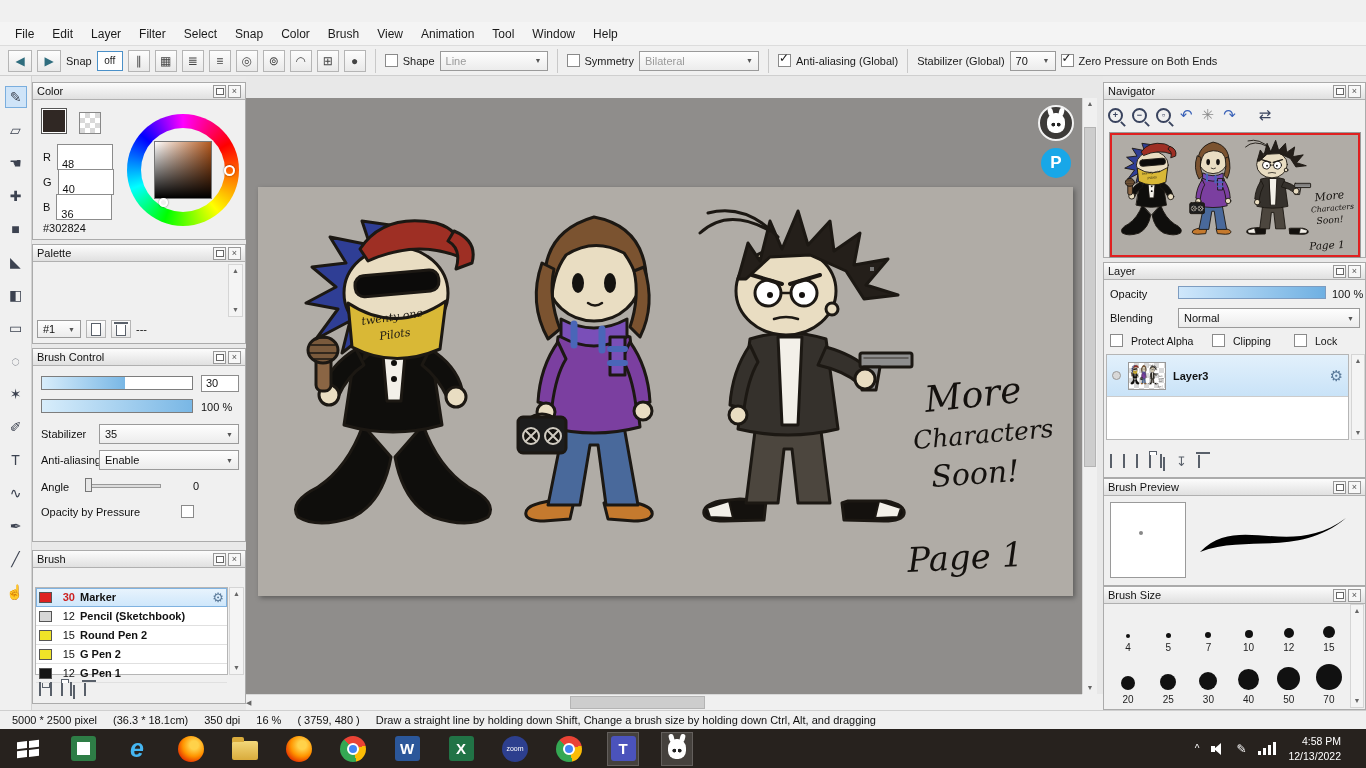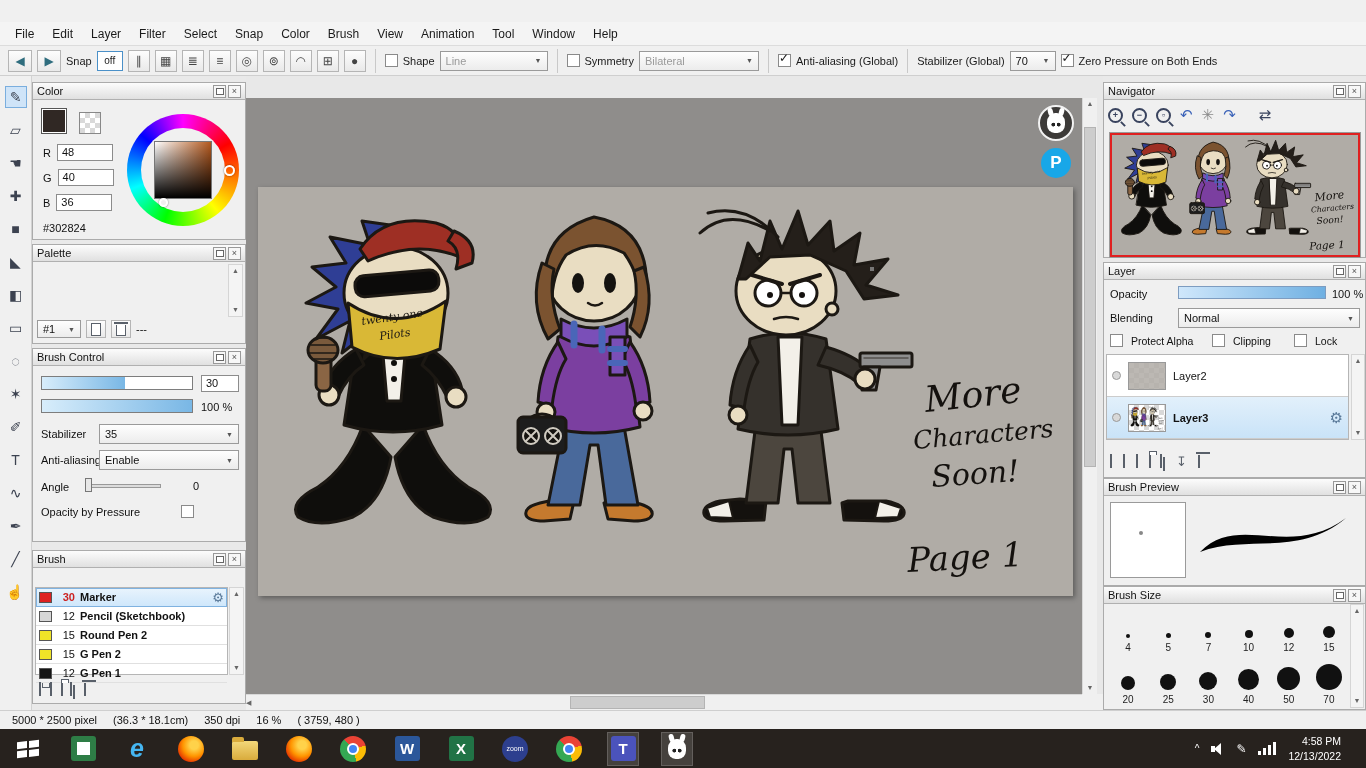--- a/index.html
+++ b/index.html
@@ -53,21 +53,21 @@
   .p-color{top:6px;height:158px;}
   .swatch-main{position:absolute;left:8px;top:8px;width:26px;height:26px;border:1px solid #555;box-shadow:inset 0 0 0 1px #fff;}
   .checker{background:conic-gradient(#d9d9d9 25%,#fff 0 50%,#d9d9d9 0 75%,#fff 0) 0 0/10px 10px;}
   .swatch-alt{position:absolute;left:46px;top:12px;width:22px;height:22px;border:1px solid #888;}
   .wheel{position:absolute;left:94px;top:14px;width:112px;height:112px;border-radius:50%;background:conic-gradient(#f0f,#f00 60deg,#ff0 140deg,#0f0 200deg,#0ff 250deg,#00f 310deg,#f0f);}
   .wheel .hole{position:absolute;inset:14px;border-radius:50%;background:#f0f0f0;}
   .svsq{position:absolute;left:27px;top:27px;width:58px;height:58px;border:1px solid #777;background:linear-gradient(to bottom,rgba(0,0,0,0),#000),linear-gradient(to right,#fff,#b4591e);}
   .hmark{position:absolute;left:97px;top:51px;width:11px;height:11px;border:2px solid #fff;border-radius:50%;box-shadow:0 0 2px rgba(0,0,0,.6);}
   .svmark{position:absolute;left:32px;top:84px;width:9px;height:9px;border:2px solid #fff;border-radius:50%;box-shadow:0 0 2px rgba(0,0,0,.6);}
   .crow{position:absolute;left:10px;display:flex;align-items:center;gap:6px;}
-  .cinput{width:56px;height:17px;border:1px solid #8c8c8c;background:#fff;padding:0 4px;line-height:15px;font-size:11px;}
+  .cinput{width:56px;height:17px;border:1px solid #8c8c8c;background:#fff;padding:12px 4px;line-height:15px;font-size:11px;}
   .hex{position:absolute;left:10px;top:122px;font-size:11px;}
 
   
   .p-palette{top:168px;height:100px;}
   .mini-sb{position:absolute;right:2px;top:2px;bottom:26px;width:15px;display:flex;flex-direction:column;justify-content:space-between;align-items:center;background:#f4f4f4;border:1px solid #d5d5d5;}
   .sba{font-size:7px;color:#666;line-height:12px;}
   .pal-bottom{position:absolute;left:4px;bottom:4px;height:20px;display:flex;align-items:center;gap:5px;}
   .icbtn{width:20px;height:18px;border:1px solid #b5b5b5;background:linear-gradient(#fdfdfd,#e9e9e9);display:flex;align-items:center;justify-content:center;}
 
   
@@ -637,27 +637,20 @@
           </div>
           <div class="lcb" style="left:108px;">
             <span class="cb"></span>
             <span>Clipping</span>
           </div>
           <div class="lcb" style="left:190px;">
             <span class="cb"></span>
             <span>Lock</span>
           </div>
           <div class="llist">
-            <div class="lyr">
-              <span class="viz"></span>
-              <span class="lthumb checker">
-                  <span style="position:absolute;inset:0;background:#b0aca6;opacity:.85;"></span>
-                </span>
-              <span class="lname">Layer2</span>
-            </div>
             <div class="lyr sel">
               <span class="viz"></span>
               <span class="lthumb checker">
                 <svg width="36" height="26" viewBox="0 0 815 409" preserveAspectRatio="none" style="position:absolute;inset:0;">
                     <use href="#artwork"></use>
                   </svg>
               </span>
               <span class="lname">Layer3</span>
               <i class="gear">⚙</i>
             </div>
@@ -769,20 +762,21 @@
       </div>
     </div>
   </div>
 
   <div class="statusbar">
     <span>5000 * 2500 pixel</span>
     <span>(36.3 * 18.1cm)</span>
     <span>350 dpi</span>
     <span>16 %</span>
     <span>( 3759, 480 )</span>
+    <span>Draw a straight line by holding down Shift, Change a brush size by holding down Ctrl, Alt, and dragging</span>
   </div>
 
   <div class="taskbar">
     <div class="start">
       <span class="winflag">
           <i></i>
           <i></i>
           <i></i>
           <i></i>
         </span>

